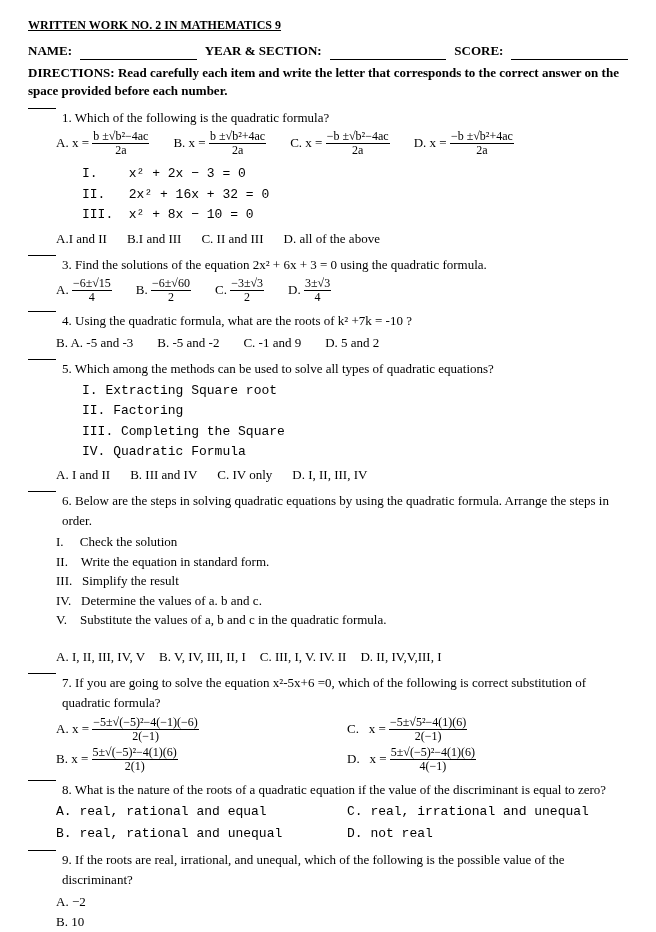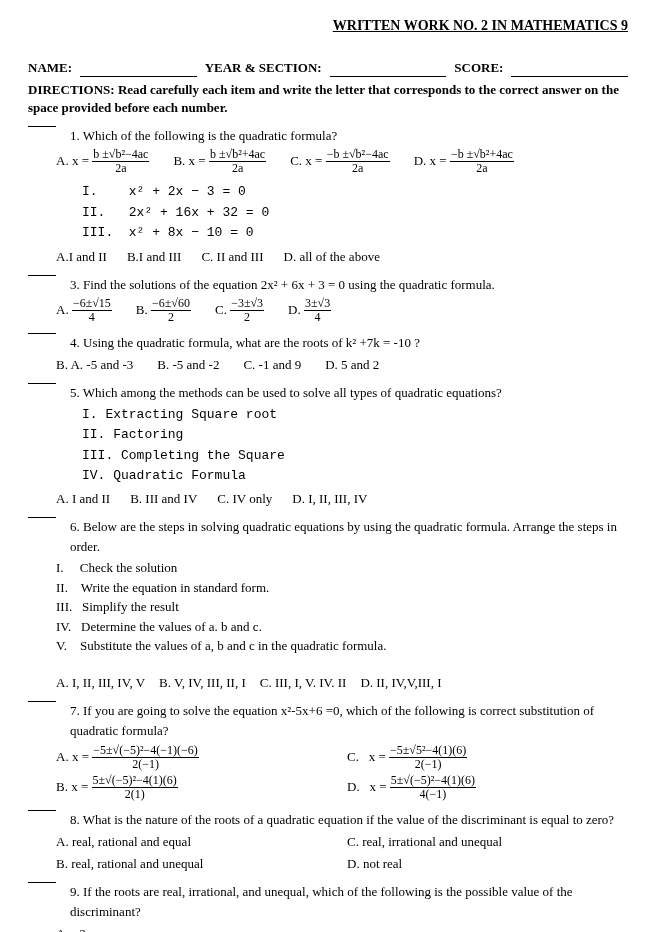--- a/index.html
+++ b/index.html
@@ -5,24 +5,24 @@
     * { box-sizing: border-box; margin: 0; padding: 0; }
     body {
       font-family: 'Times New Roman', Times, serif;
       font-size: 13px;
       background: #fff;
       color: #000;
       width: 656px;
       padding: 18px 28px 18px 28px;
     }
     .title {
-      text-align: right;
+      text-align: left;
       font-weight: bold;
-      font-size: 14px;
-      margin-bottom: 26px;
+      font-size: 12px;
+      margin-bottom: 10px;
       text-decoration: underline;
     }
     .header-row {
       display: flex;
       gap: 8px;
       font-size: 13px;
       margin-bottom: 4px;
     }
     .header-row span { font-weight: bold; }
     .header-row .line { border-bottom: 1px solid #000; flex: 1; min-width: 80px; display: inline-block; vertical-align: bottom; }
@@ -32,22 +32,21 @@
       line-height: 1.4;
     }
     .directions span { font-weight: bold; }
     .question {
       margin-bottom: 7px;
       line-height: 1.5;
     }
     .question-line {
       display: flex;
       align-items: flex-start;
-      gap: 12px;
-      margin-top: 9px;
+      gap: 4px;
     }
     .blank {
       display: inline-block;
       width: 28px;
       border-bottom: 1px solid #000;
       vertical-align: bottom;
       margin-right: 2px;
       min-width: 22px;
     }
     .choices {
@@ -250,21 +249,21 @@
           <span class="den">4(−1)</span>
         </span></div>
   </div>
 </div>
 
 <div class="question">
   <div class="question-line">
     <span class="blank"></span>
     <span class="q-text">8. What is the nature of the roots of a quadratic equation if the value of the discriminant is equal to zero?</span>
   </div>
-  <div class="two-col" style="margin-top:3px; margin-left:28px;">
+  <div class="two-col" style="margin-top:3px; margin-left:28px;font-family:Liberation Mono, monospace;">
     <div>A. real, rational and equal</div>
     <div>C. real, irrational and unequal</div>
     <div>B. real, rational and unequal</div>
     <div>D. not real</div>
   </div>
 </div>
 
 <div class="question">
   <div class="question-line">
     <span class="blank"></span>

